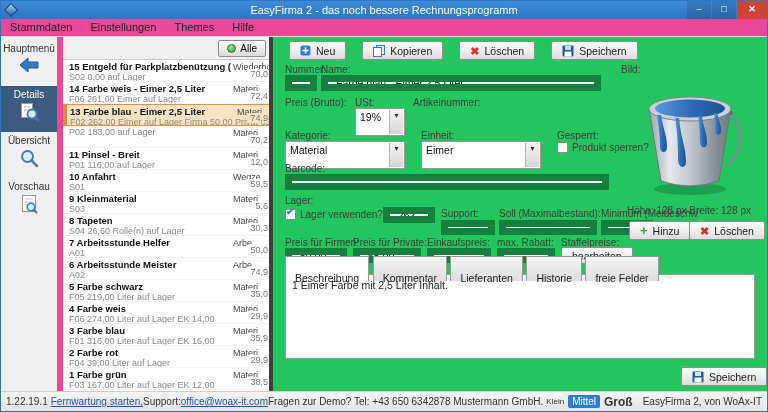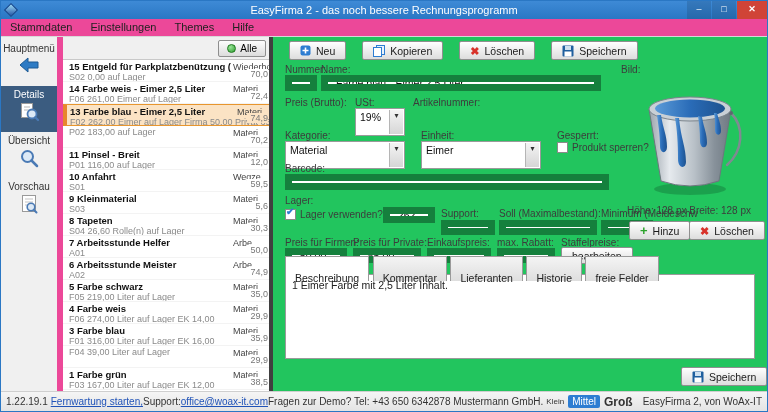--- a/index.html
+++ b/index.html
@@ -242,20 +242,21 @@
     <div class="cat">Materi</div>
     <div class="price">29,9</div>
   </div>
           <div class="row">
     <div class="l1">3 Farbe blau</div>
     <div class="l2">F01 316,00 Liter auf Lager EK 16,00</div>
     <div class="cat">Materi</div>
     <div class="price">35,9</div>
   </div>
           <div class="row">
+    <div class="l1">2 Farbe rot</div>
     <div class="l2">F04 39,00 Liter auf Lager</div>
     <div class="cat">Materi</div>
     <div class="price">29,9</div>
   </div>
           <div class="row">
     <div class="l1">1 Farbe grün</div>
     <div class="l2">F03 167,00 Liter auf Lager EK 12,00</div>
     <div class="cat">Materi</div>
     <div class="price">38,5</div>
   </div>

